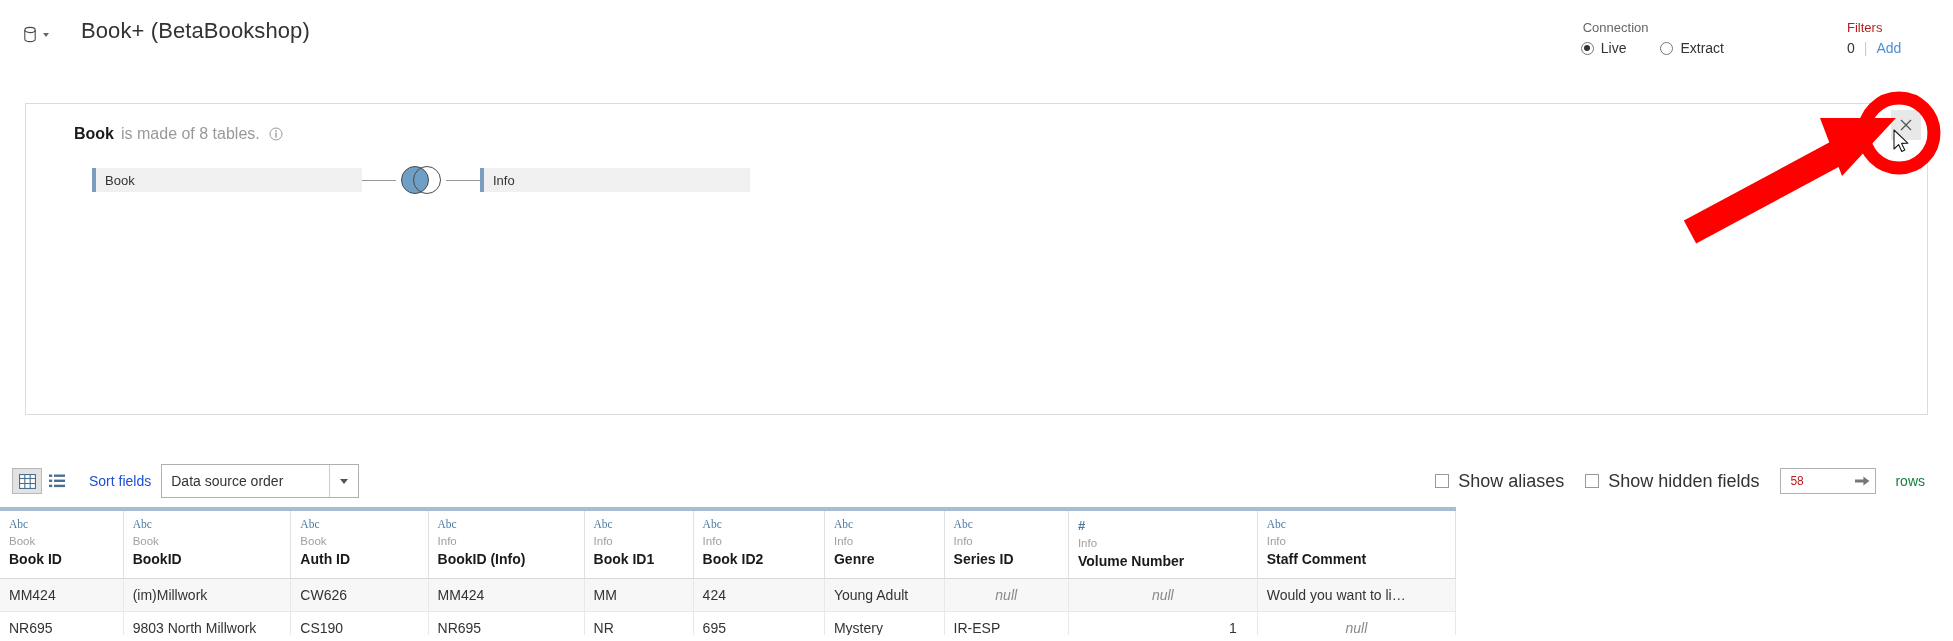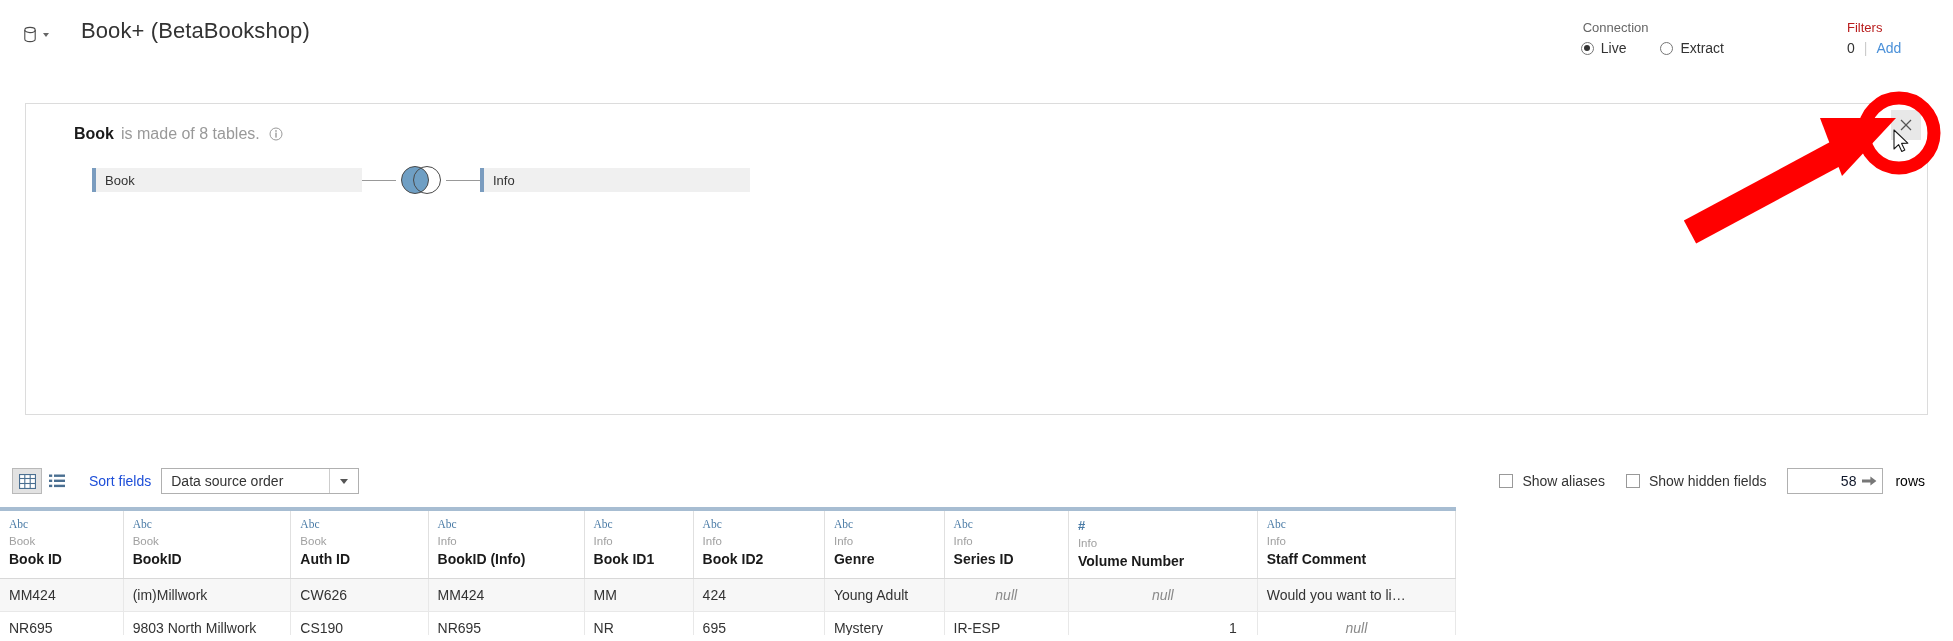--- a/index.html
+++ b/index.html
@@ -213,21 +213,21 @@
   .sort-label {
     font-size: 14px;
     color: #1d4ed8;
     margin-left: 17px;
     margin-right: 10px;
     white-space: nowrap;
   }
 
   .sort-select {
     width: 198px;
-    height: 26px;
+    height: 34px;
     border: 1px solid #b0b0b0;
     background: #fff;
     display: flex;
     align-items: center;
     font-size: 14px;
     color: #333;
     cursor: pointer;
   }
   .sort-select-val { padding-left: 9px; flex: 1; white-space: nowrap; }
   .sort-select-arrow {
@@ -248,21 +248,21 @@
   .toolbar-right {
     margin-left: auto;
     display: flex;
     align-items: center;
     gap: 0;
   }
   .chk-opt {
     display: flex;
     align-items: center;
     gap: 9px;
-    font-size: 14px;
+    font-size: 18px;
     color: #333;
     cursor: pointer;
     margin-right: 21px;
     white-space: nowrap;
   }
   .chk-box {
     width: 14px; height: 14px;
     border: 1px solid #999;
     background: #fff;
     flex-shrink: 0;
@@ -270,31 +270,31 @@
 
   .rows-input {
     width: 96px;
     height: 26px;
     border: 1px solid #b0b0b0;
     background: #fff;
     display: flex;
     align-items: center;
     cursor: text;
   }
-  .rows-val { padding-left: 9px; flex: 1; font-size: 14px; color: #0f172a; text-align: right; }
+  .rows-val { padding-left: 9px; flex: 1; font-size: 12px; color: #b91c1c; }
   .rows-arrow {
     width: 26px;
     display: flex;
     align-items: center;
     justify-content: center;
   }
   .rows-label {
     font-size: 14px;
-    color: #000000;
-    margin-left: 12px;
+    color: #15803d;
+    margin-left: 19px;
   }
 
   
   .grid-wrap {
     position: absolute;
     left: 0;
     top: 507px;
     width: 1953px;
     height: 128px;
     overflow: hidden;

